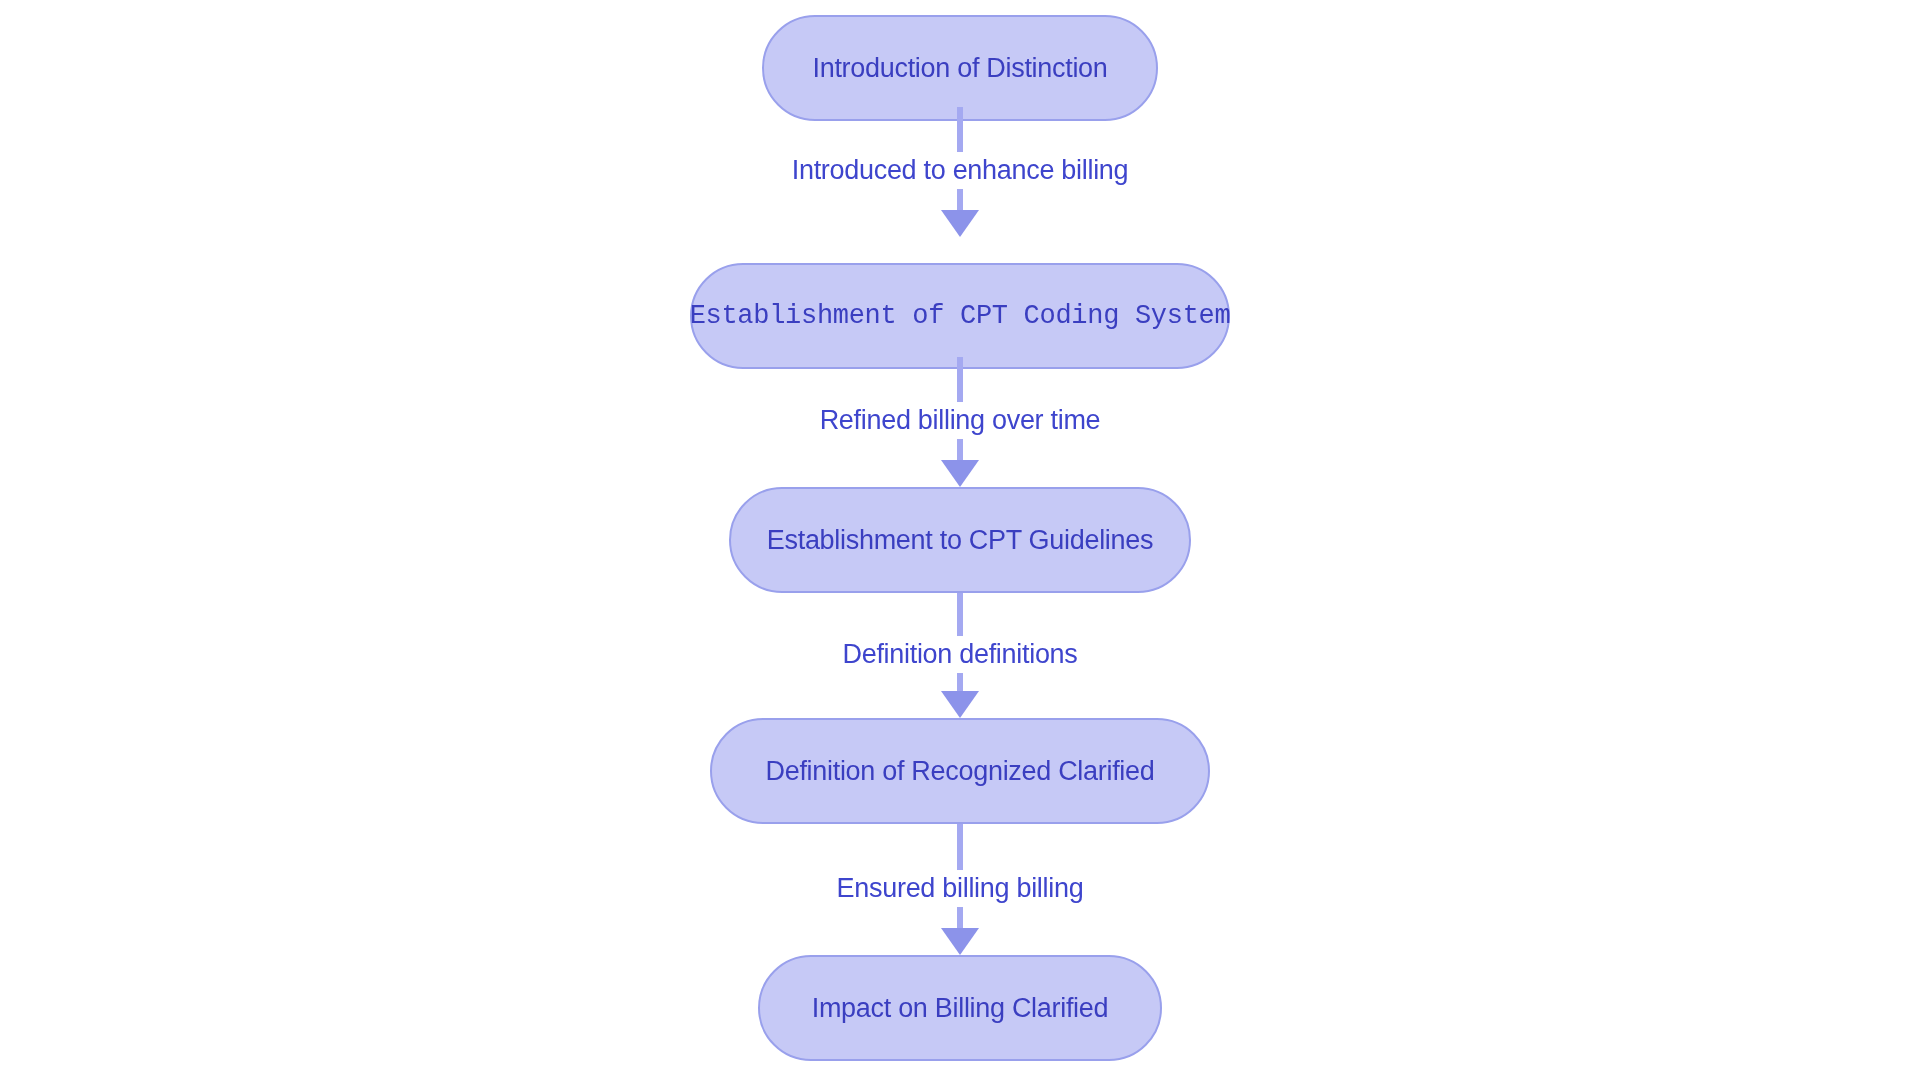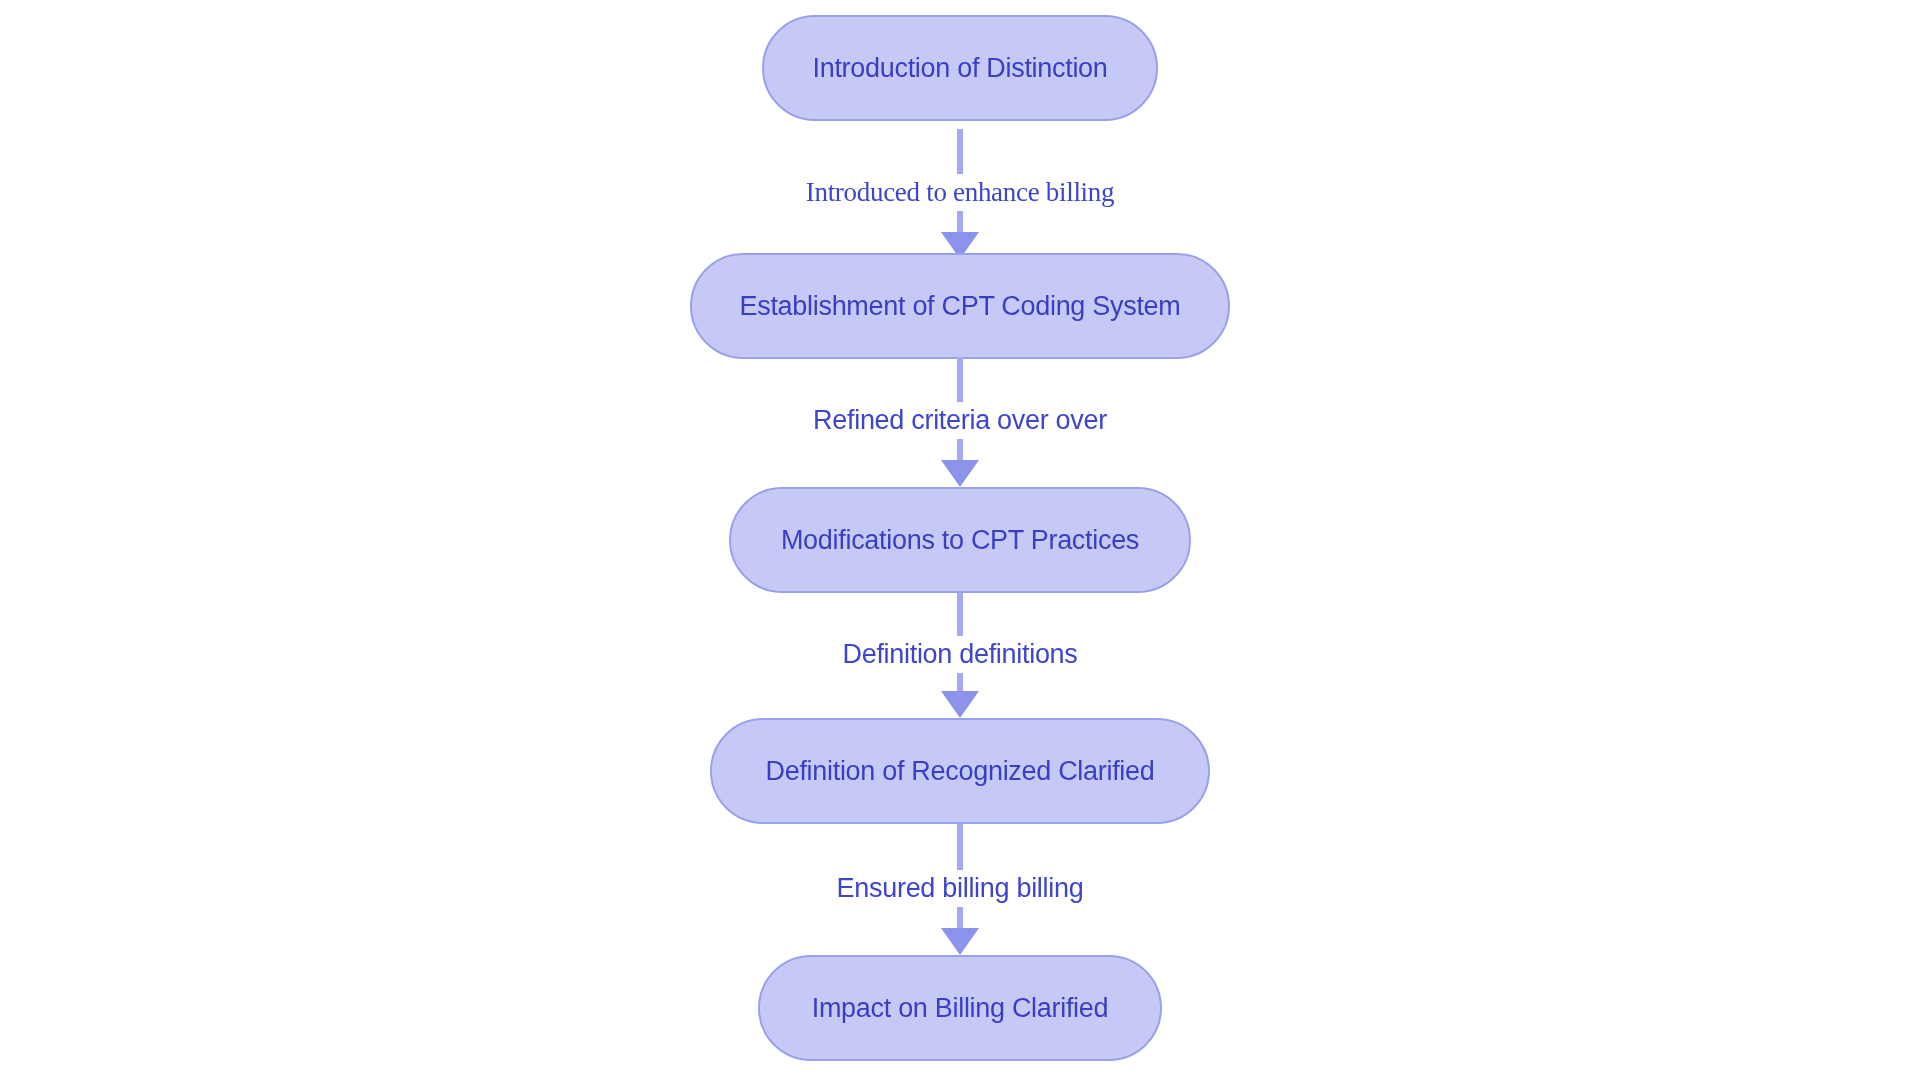--- a/index.html
+++ b/index.html
@@ -72,22 +72,22 @@
     transform: translate(-50%, -54%);
     background: var(--background);
     padding: 3px 6px;
     color: var(--edge-label-text);
     font-size: 27px;
     letter-spacing: -0.3px;
     white-space: nowrap;
   }
   
   #node-0 { top: 15px;  width: 396px; }
-  #edge-0 { top: 129px; height: 130px; font-family: Liberation Serif, serif; }
-  #node-1 { top: 253px; width: 540px; }
+  #edge-0 { top: 107px; height: 130px; }
+  #node-1 { top: 263px; width: 540px; font-family: Liberation Mono, monospace; }
   #edge-1 { top: 357px; height: 130px; }
   #node-2 { top: 487px; width: 462px; }
   #edge-2 { top: 593px; height: 125px; }
   #node-3 { top: 718px; width: 500px; }
   #edge-3 { top: 824px; height: 131px; }
   #node-4 { top: 955px; width: 404px; }
 </style>
 </head>
 <body>
 
@@ -103,25 +103,25 @@
     <span class="edge-label">Introduced to enhance billing</span>
   </div>
 
   <div class="node" id="node-1">
     <span class="node-label">Establishment of CPT Coding System</span>
   </div>
 
   <div class="edge" id="edge-1">
     <div class="line"></div>
     <div class="head"></div>
-    <span class="edge-label">Refined criteria over over</span>
+    <span class="edge-label">Refined billing over time</span>
   </div>
 
   <div class="node" id="node-2">
-    <span class="node-label">Modifications to CPT Practices</span>
+    <span class="node-label">Establishment to CPT Guidelines</span>
   </div>
 
   <div class="edge" id="edge-2">
     <div class="line"></div>
     <div class="head"></div>
     <span class="edge-label">Definition definitions</span>
   </div>
 
   <div class="node" id="node-3">
     <span class="node-label">Definition of Recognized Clarified</span>

